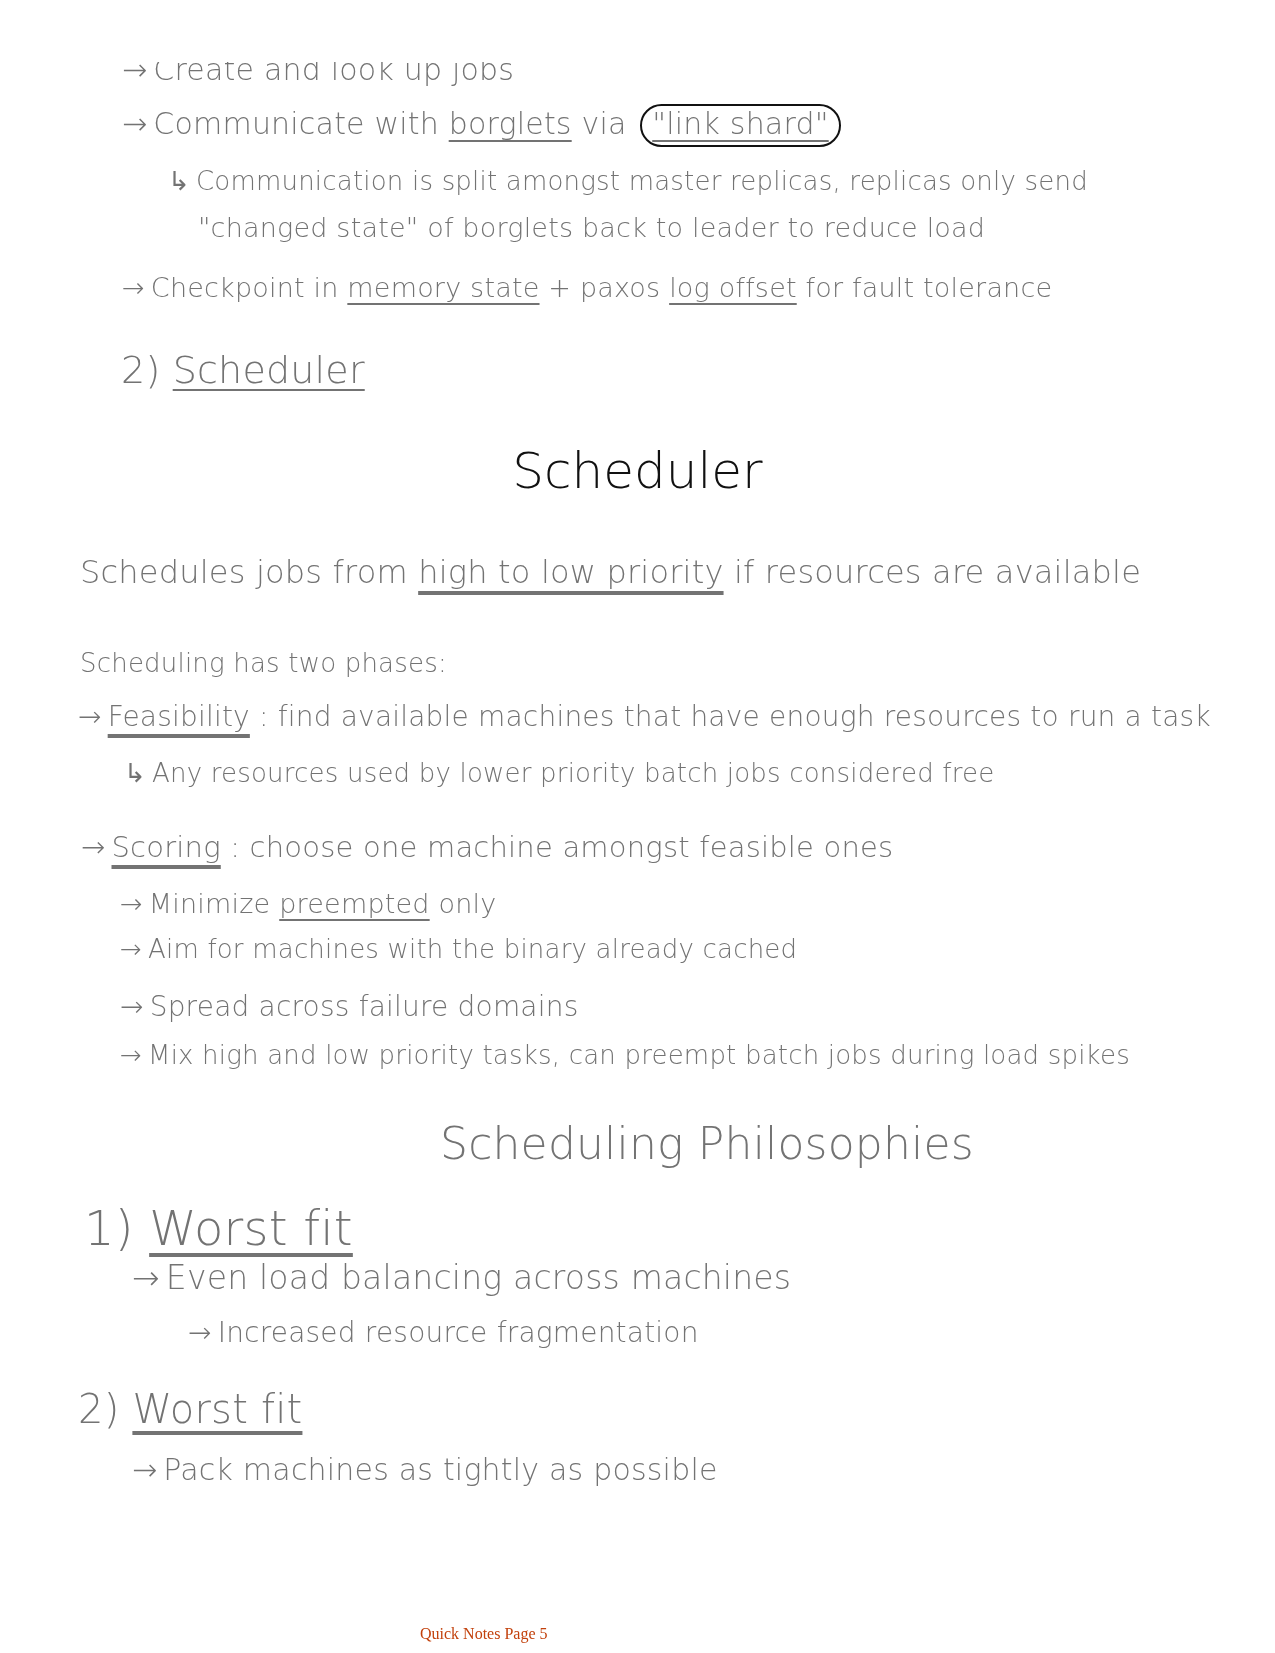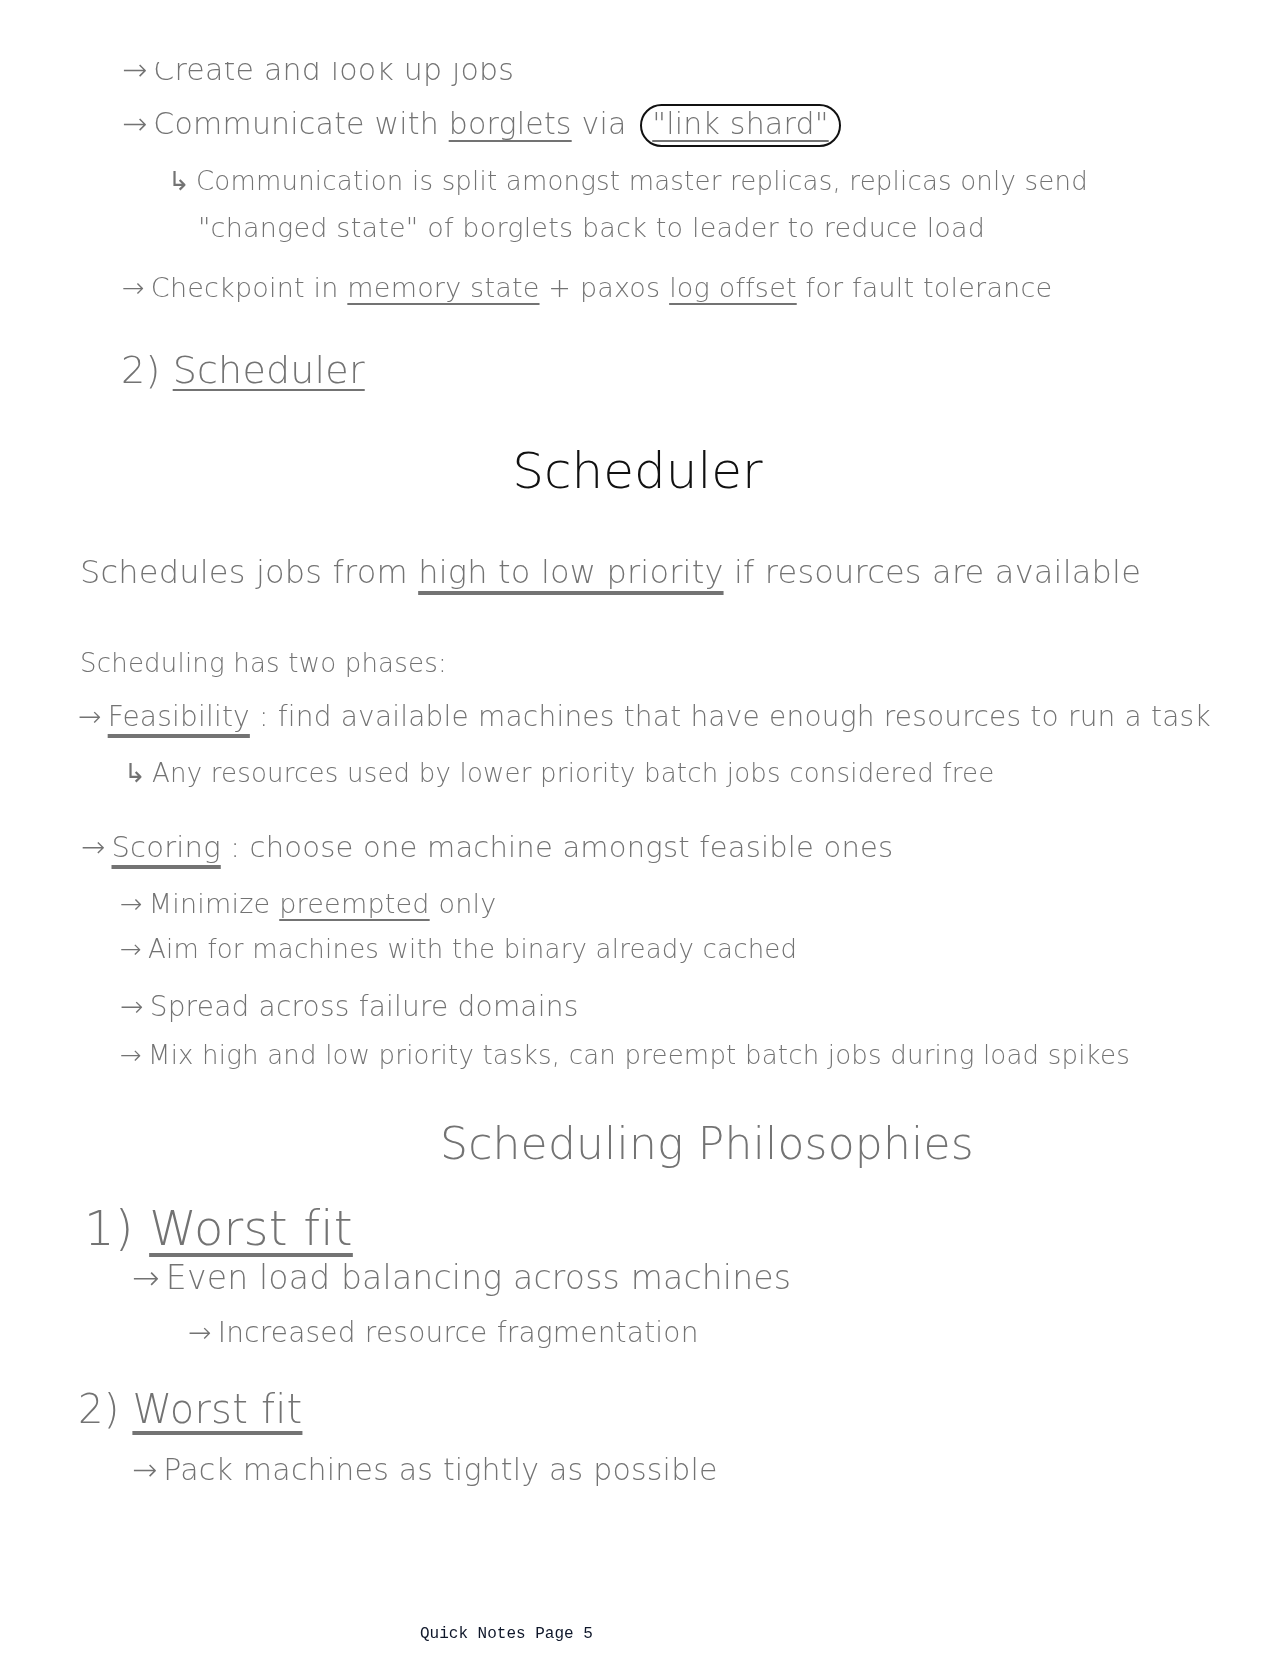--- a/index.html
+++ b/index.html
@@ -15,21 +15,21 @@
   .arrow { display: inline-block; margin-right: 6px; }
   .ul { text-decoration: underline; text-decoration-thickness: 2px; text-underline-offset: 6px; }
   .ul-bold { text-decoration: underline; text-decoration-thickness: 4px; text-underline-offset: 8px; }
   .circled {
     display: inline-block; border: 2px solid #111; border-radius: 22px;
     padding: 0 10px 4px 10px; margin-left: 4px;
   }
   .heading-center { position: absolute; left: 0; width: 1275px; text-align: center; font-weight: 300; }
   .footer {
     position: absolute; left: 420px; top: 1625px;
-    font-family: Liberation Mono, monospace; font-size: 16px; color: #0f172a;
+    font-family: Liberation Serif, serif; font-size: 16px; color: #c2410c;
   }
   .clip-top { clip-path: inset(10px 0 0 0); }
 </style>
 </head>
 <body>
 
 <div class="line clip-top" style="left:122px; top:52px; font-size:30px;">
   <span class="arrow">→</span><span>Create and look up jobs</span>
 </div>
 

